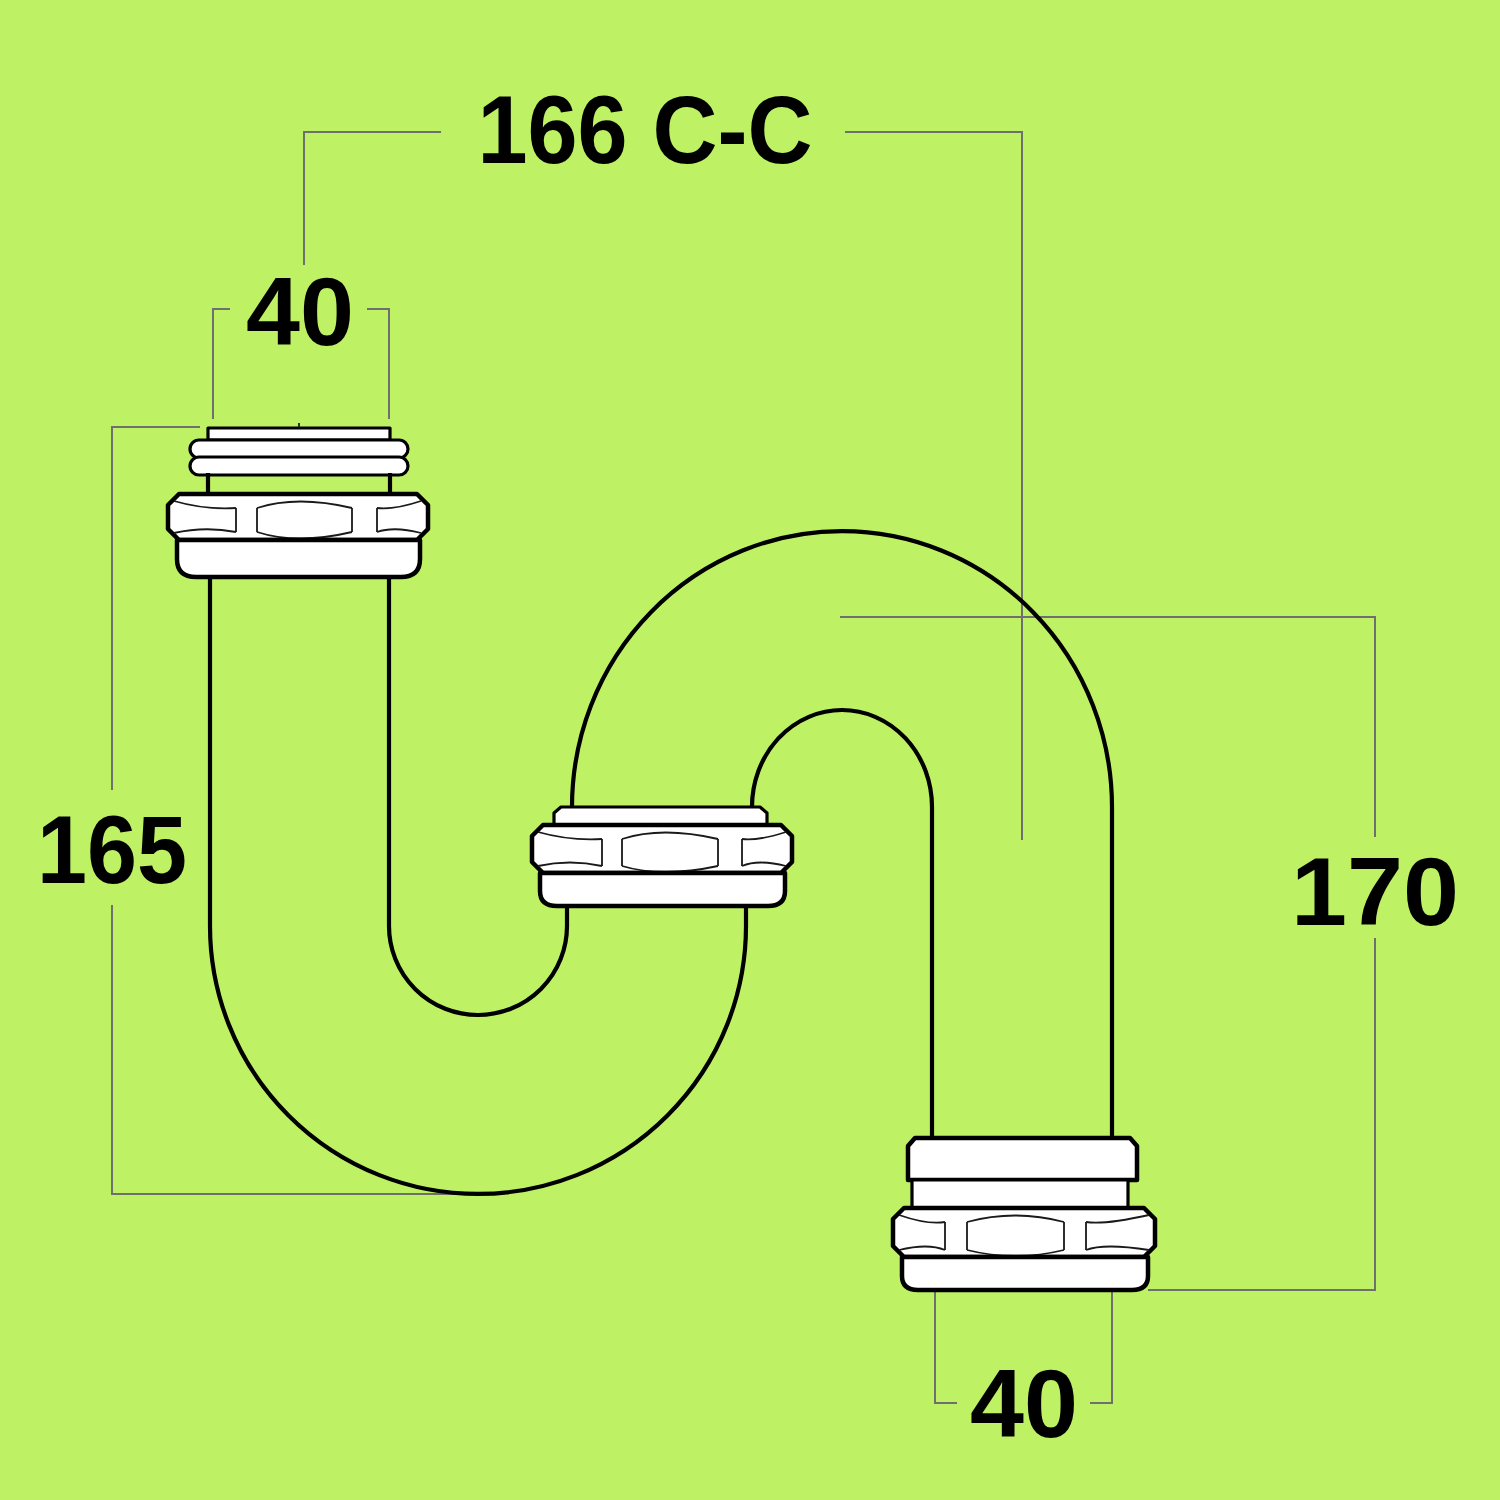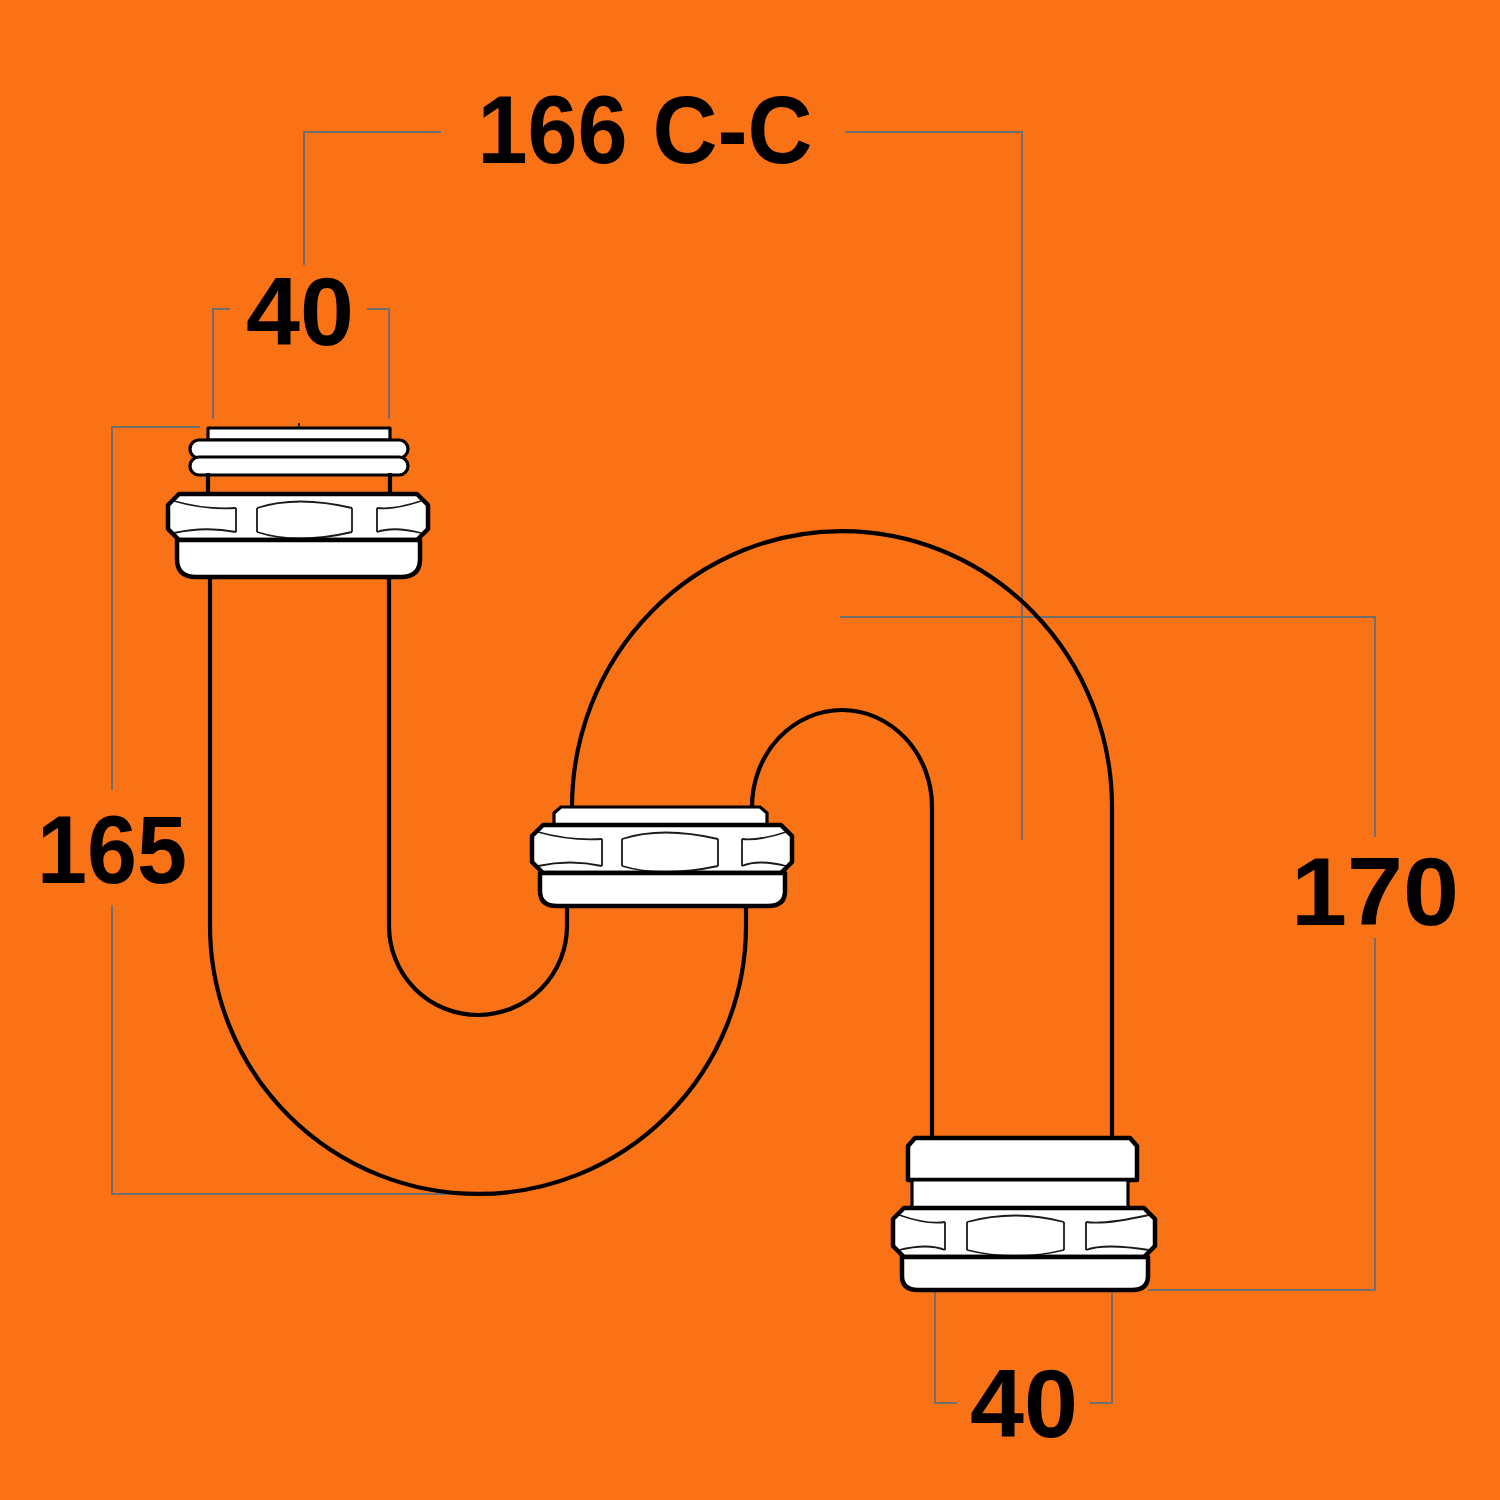--- a/index.html
+++ b/index.html
@@ -4,21 +4,21 @@
 <style>
   html, body {
     margin: 0;
     padding: 0;
     background: #ffffff;
   }
   .stage {
     position: relative;
     width: 1500px;
     height: 1500px;
-    background: #f97316;
+    background: #bef264;
     overflow: hidden;
   }
   svg.diagram {
     display: block;
     width: 1500px;
     height: 1500px;
   }
   .dim-line {
     stroke: #6f6f6f;
     stroke-width: 2;

